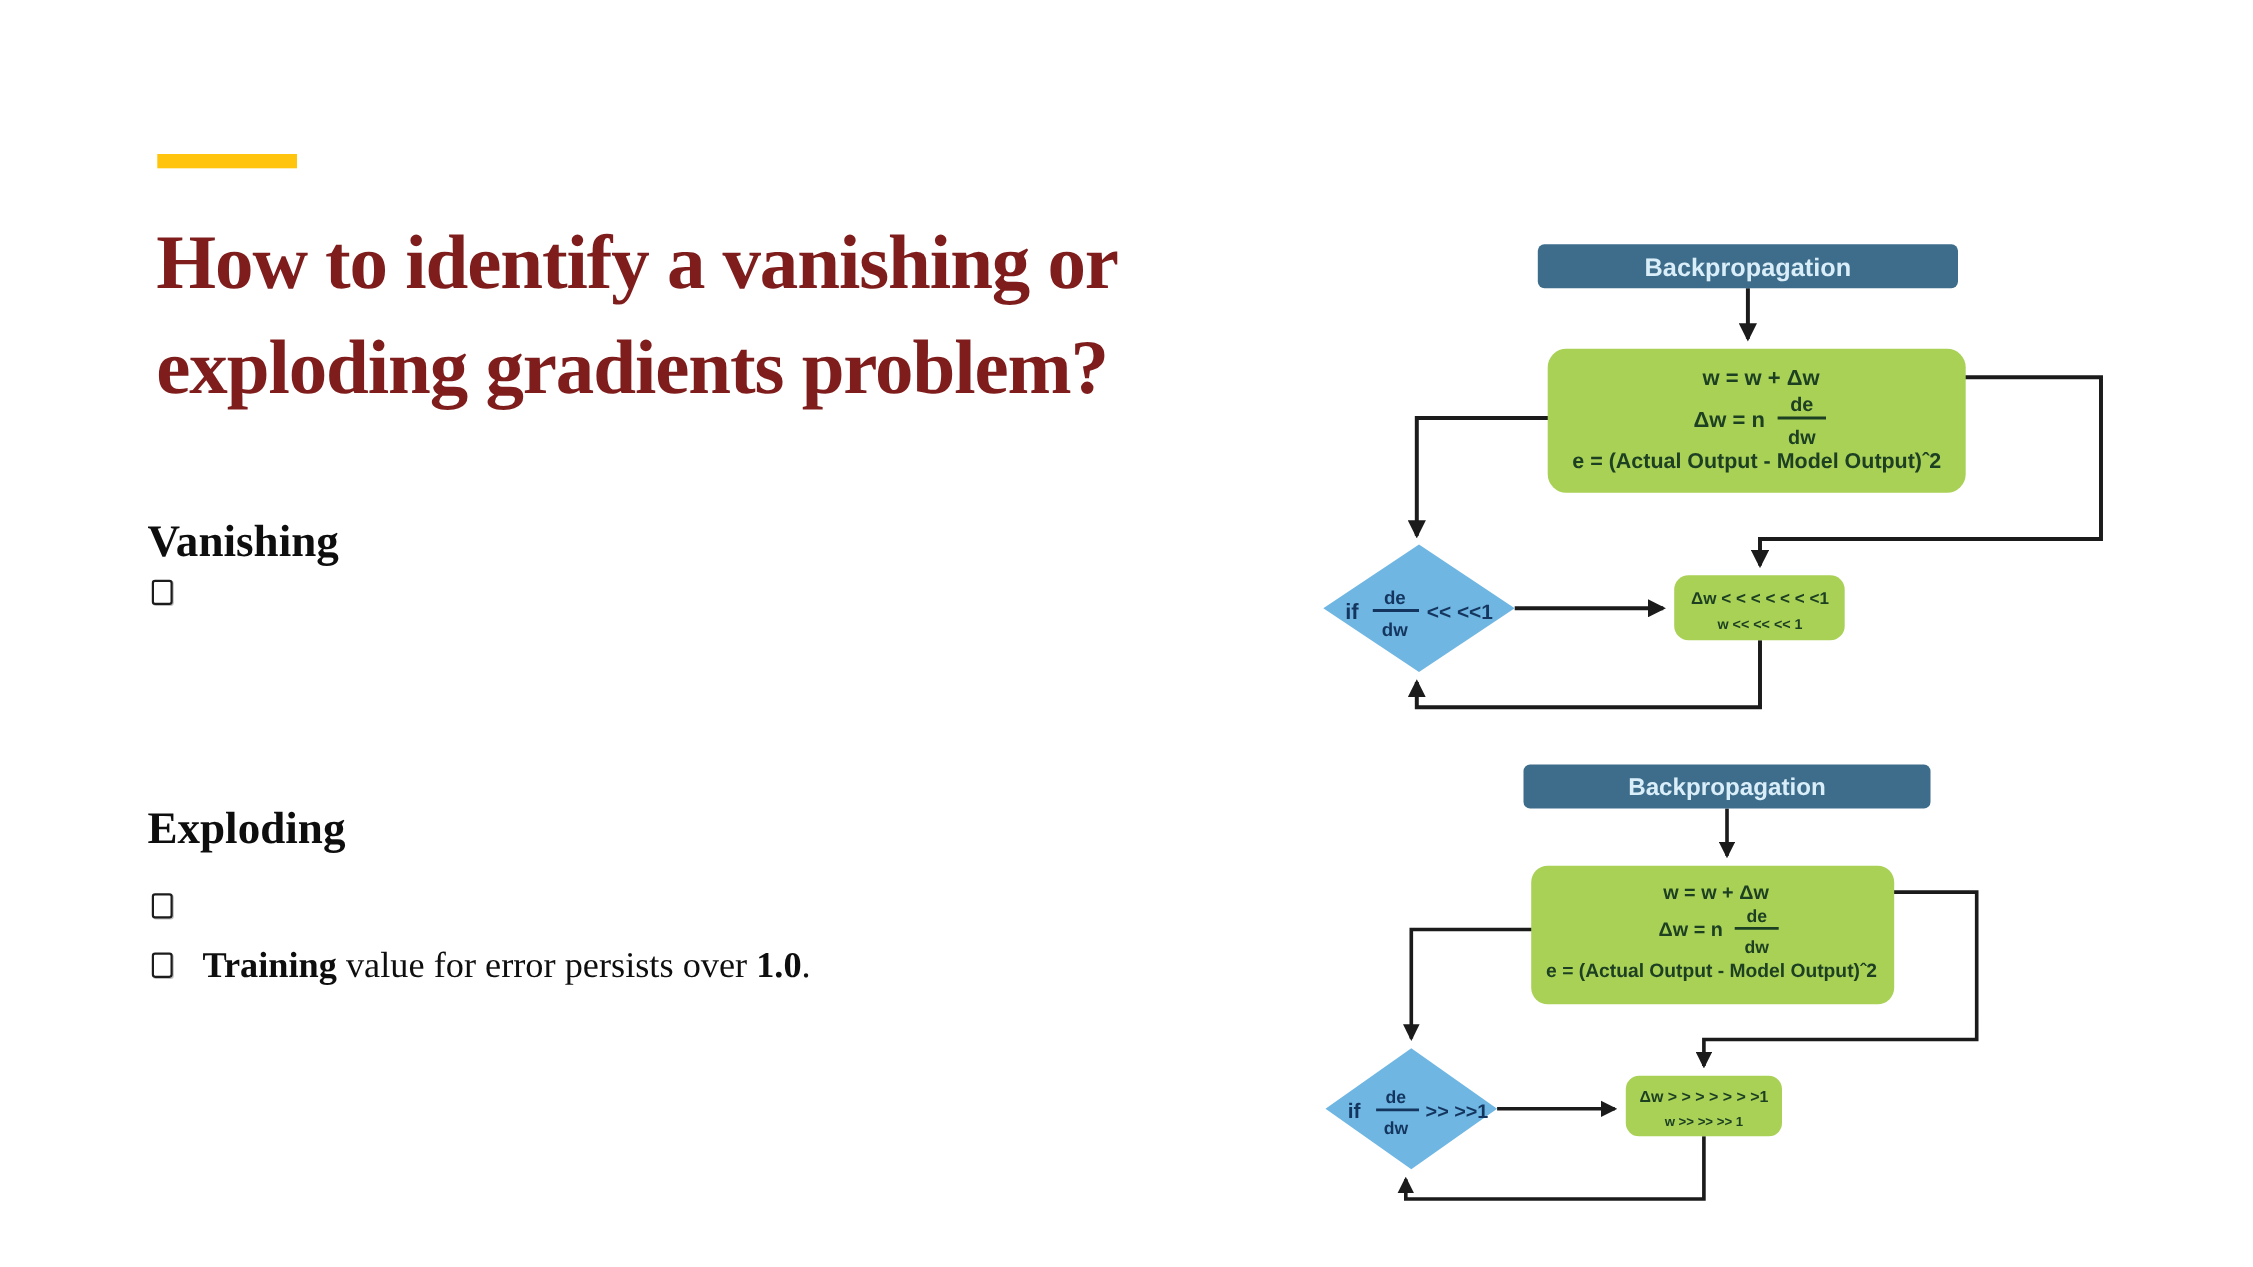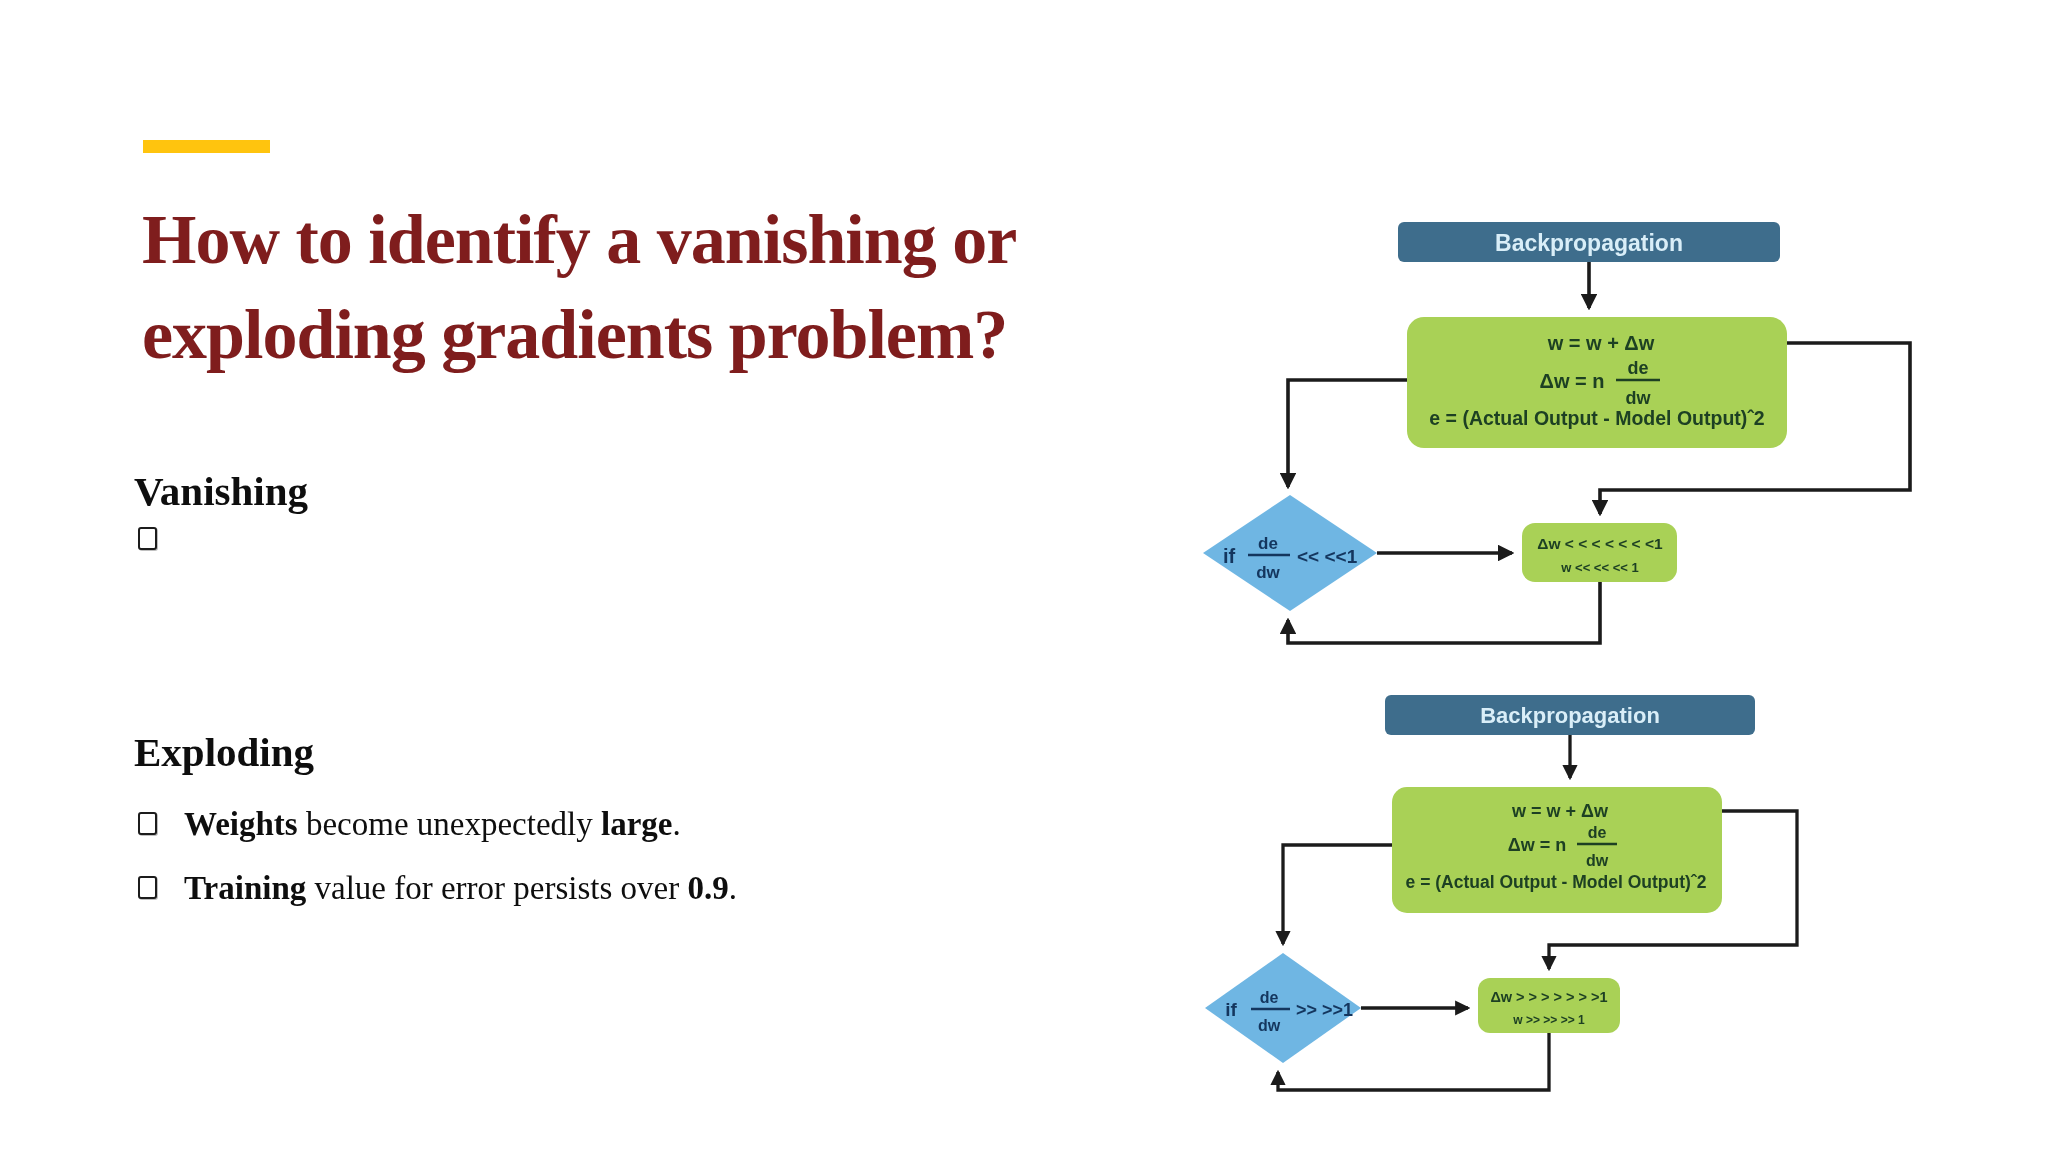--- a/index.html
+++ b/index.html
@@ -58,25 +58,24 @@
   <li>
     <span class="cb"></span>
   </li>
 </ul>
 
 <h2 class="section-heading heading-exploding">Exploding</h2>
 
 <ul class="bullets bullets-exploding">
   <li>
     <span class="cb"></span>
-    <span><span class="bseg">Weights</span><span> become unexpectedly </span><span class="bseg">large</span><span>.</span></span>
   </li>
   <li>
     <span class="cb"></span>
-    <span><span class="bseg">Training</span><span> value for error persists over </span><span class="bseg">0.9</span><span>.</span></span>
+    <span><span class="bseg">Training</span><span> value for error persists over </span><span class="bseg">1.0</span><span>.</span></span>
   </li>
 </ul>
 
 <svg class="flowchart-svg" width="810" height="910" viewBox="1150 205 810 910" xmlns="http://www.w3.org/2000/svg">
   <defs>
     <marker id="ah" viewBox="0 0 10 10" refX="8.5" refY="5" markerWidth="4.6" markerHeight="4.6" orient="auto-start-reverse">
       <path d="M0,0 L10,5 L0,10 z" fill="#1b1b1b"></path>
     </marker>
   </defs>
 

